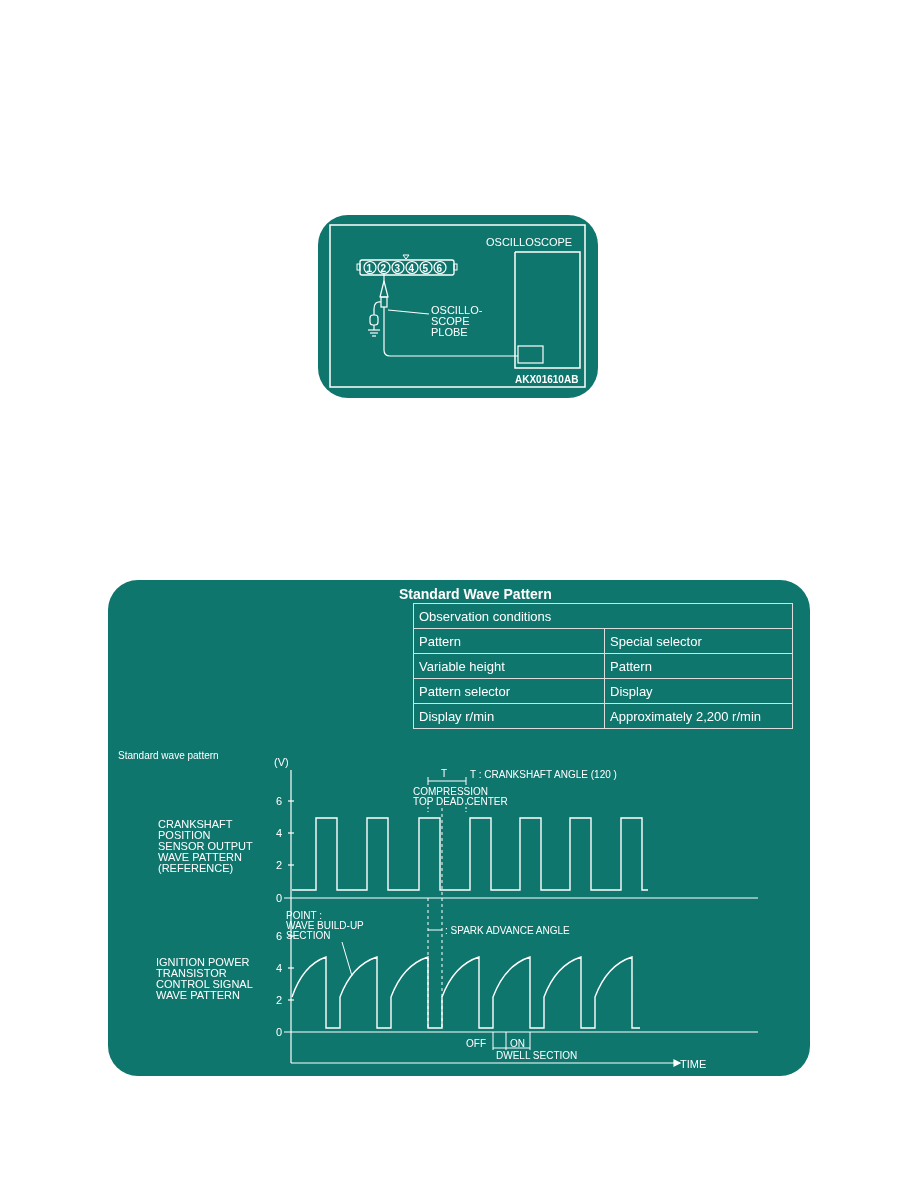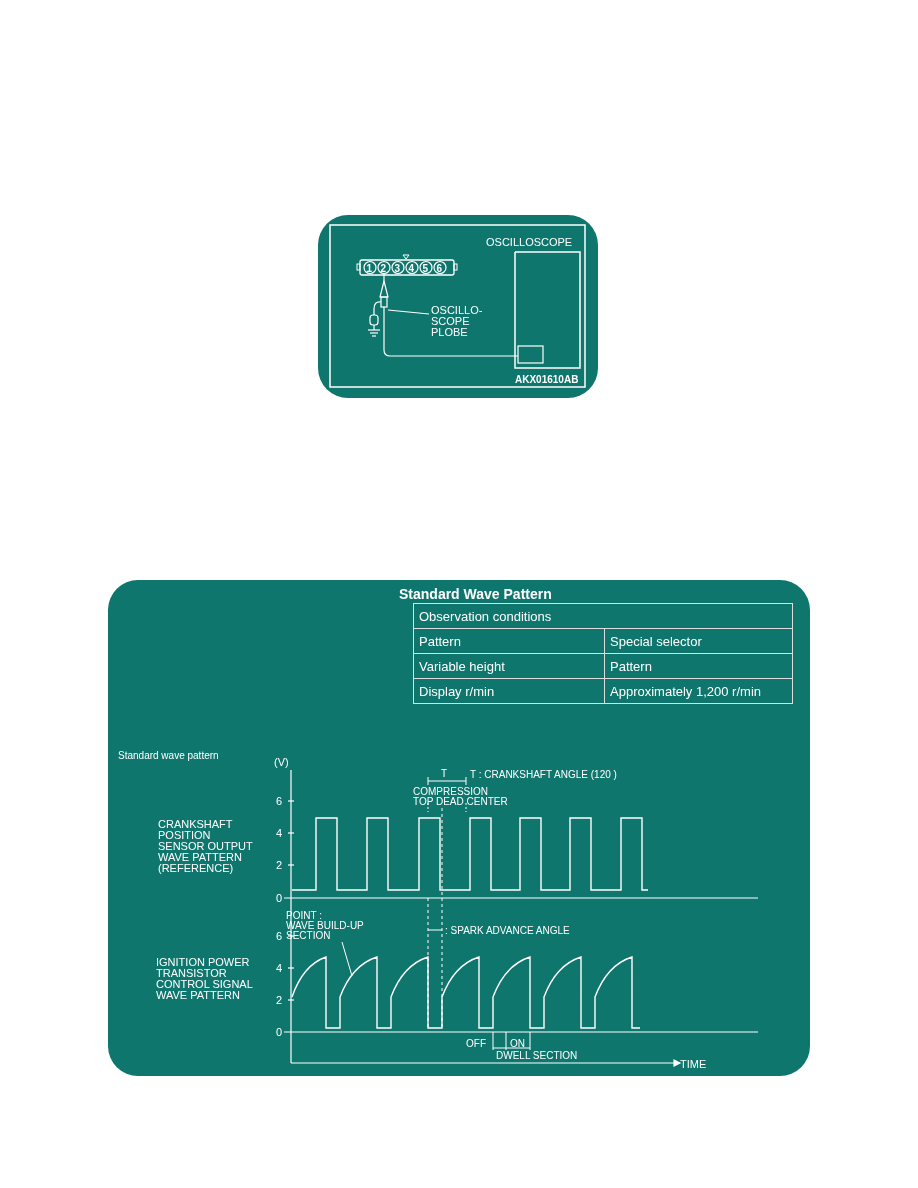--- a/index.html
+++ b/index.html
@@ -72,22 +72,26 @@
     </tr>
     <tr>
       <td class="hdr" style="width:180px">Pattern</td>
       <td class="hdr">Special selector</td>
     </tr>
     <tr>
       <td>Variable height</td>
       <td>Pattern</td>
     </tr>
     <tr>
+      <td>Pattern selector</td>
+      <td>Display</td>
+    </tr>
+    <tr>
       <td>Display r/min</td>
-      <td>Approximately 1,200 r/min</td>
+      <td>Approximately 2,200 r/min</td>
     </tr>
   </tbody>
     </table>
 
   <svg width="702" height="496" viewBox="0 0 702 496" style="position:absolute;left:0;top:0">
     <text x="10" y="179" font-size="10">Standard wave pattern</text>
     <text x="166" y="186" font-size="11">(V)</text>
 
     <g stroke="#fff" stroke-width="1.2" fill="none">
       <line x1="183" y1="190" x2="183" y2="483"></line>

